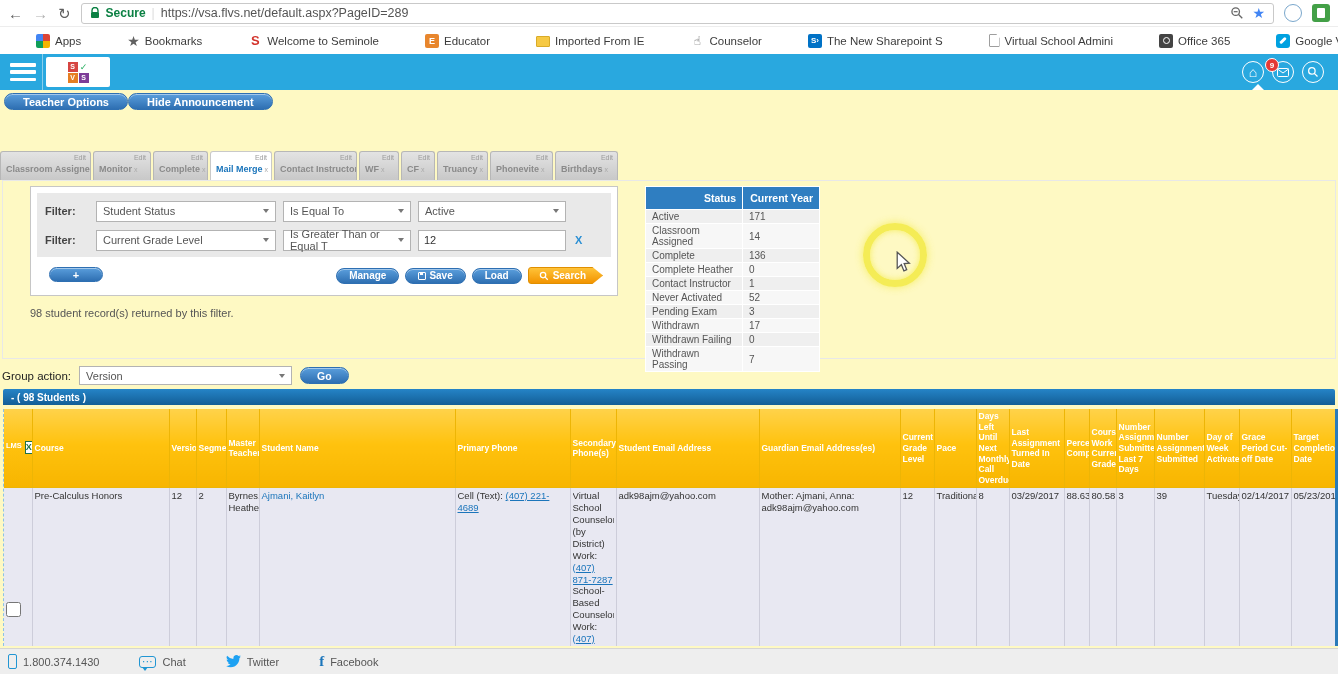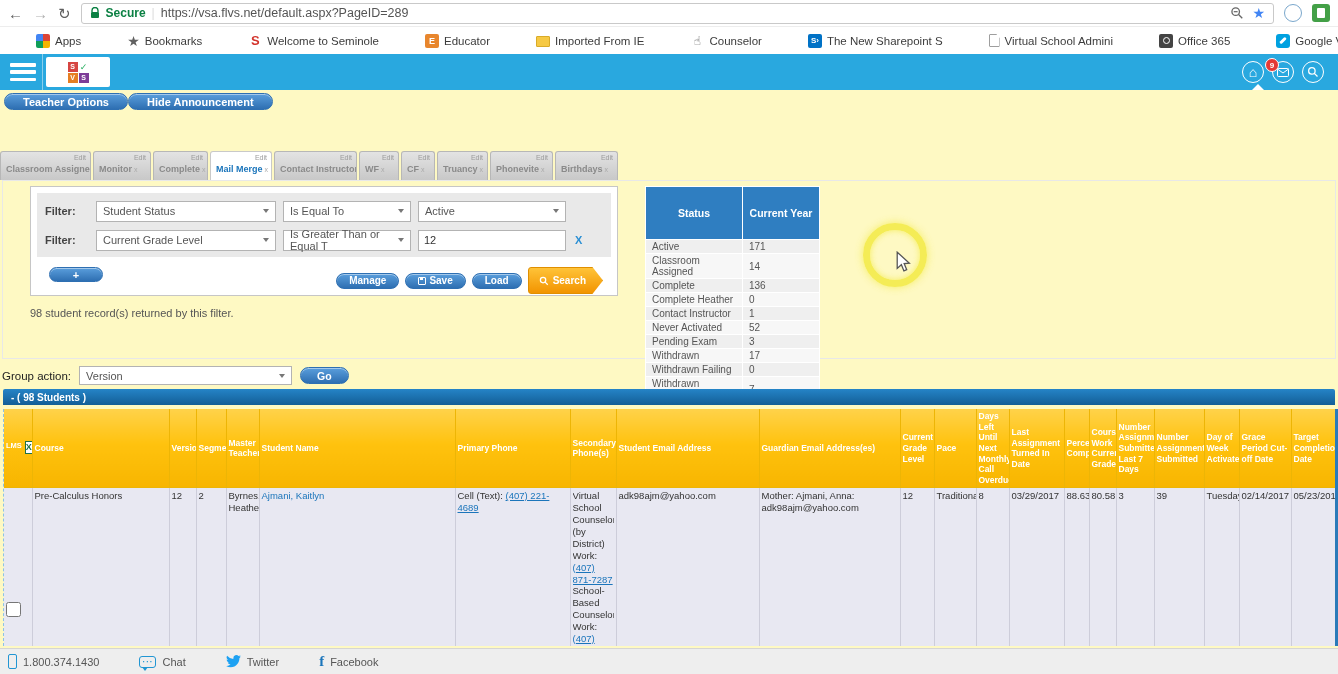--- a/index.html
+++ b/index.html
@@ -98,30 +98,30 @@
   .sel-field{width:180px;} .sel-op{width:128px;} .sel-val{width:148px;}
   .val-input{width:148px;height:21px;border:1px solid #b3b3b3;font-size:11px;color:#333;padding:0 5px;
              font-family:inherit;}
   .x-remove{color:#2a8fd4;font-size:11px;font-weight:bold;margin-left:2px;}
   .btn-row{position:absolute;left:14px;right:14px;bottom:12px;height:16px;}
   .add-btn{position:absolute;left:4px;top:0;width:54px;height:15px;border-radius:8px;font-size:11px;}
   .right-btns{position:absolute;right:0;top:0;display:flex;gap:6px;align-items:center;}
   .sm-btn{height:16px;padding:0 12px;border-radius:9px;font-size:10px;}
   .floppy{display:inline-block;width:8px;height:8px;border:1.5px solid #fff;border-radius:1px;margin-right:3px;position:relative;}
   .floppy::after{content:"";position:absolute;left:1px;top:-1px;width:3px;height:3px;background:#fff;}
-  .search-btn{height:27px;padding:0 16px 0 10px;background:linear-gradient(#ffc338,#f29400);
+  .search-btn{height:17px;padding:0 16px 0 10px;background:linear-gradient(#ffc338,#f29400);
               border:1px solid #e08f00;color:#fff;font-weight:bold;font-size:10px;display:flex;
               align-items:center;gap:4px;clip-path:polygon(0 0,86% 0,100% 50%,86% 100%,0 100%);
               border-radius:3px 0 0 3px;}
   .result-text{position:absolute;left:30px;top:307px;font-size:11px;color:#555;}
 
   
   .status-table{position:absolute;left:645px;top:186px;border-collapse:separate;border-spacing:1px;background:#fff;}
-  .status-table th{background:#2f7ec1;color:#fff;font-size:10.5px;font-weight:bold;text-align:center;
-                   padding:20px 6px;height:15px;}
+  .status-table th{background:#2f7ec1;color:#fff;font-size:10.5px;font-weight:bold;text-align:right;
+                   padding:5px 6px;height:15px;}
   .status-table th:first-child{width:96px;} .status-table th:last-child{width:76px;}
   .status-table td{font-size:10px;color:#555;padding:1px 6px;height:13px;}
   .status-table tbody tr:nth-child(odd) td{background:#efefef;}
   .status-table tbody tr:nth-child(even) td{background:#f7f7f7;}
 
   
   .group-row{position:absolute;left:2px;top:366px;display:flex;align-items:center;gap:8px;}
   .group-label{font-size:11.5px;color:#222;}
   .sel-group{width:213px;height:19px;font-size:11px;}
   .go-btn{height:17px;padding:0 16px;border-radius:9px;font-size:10.5px;}

